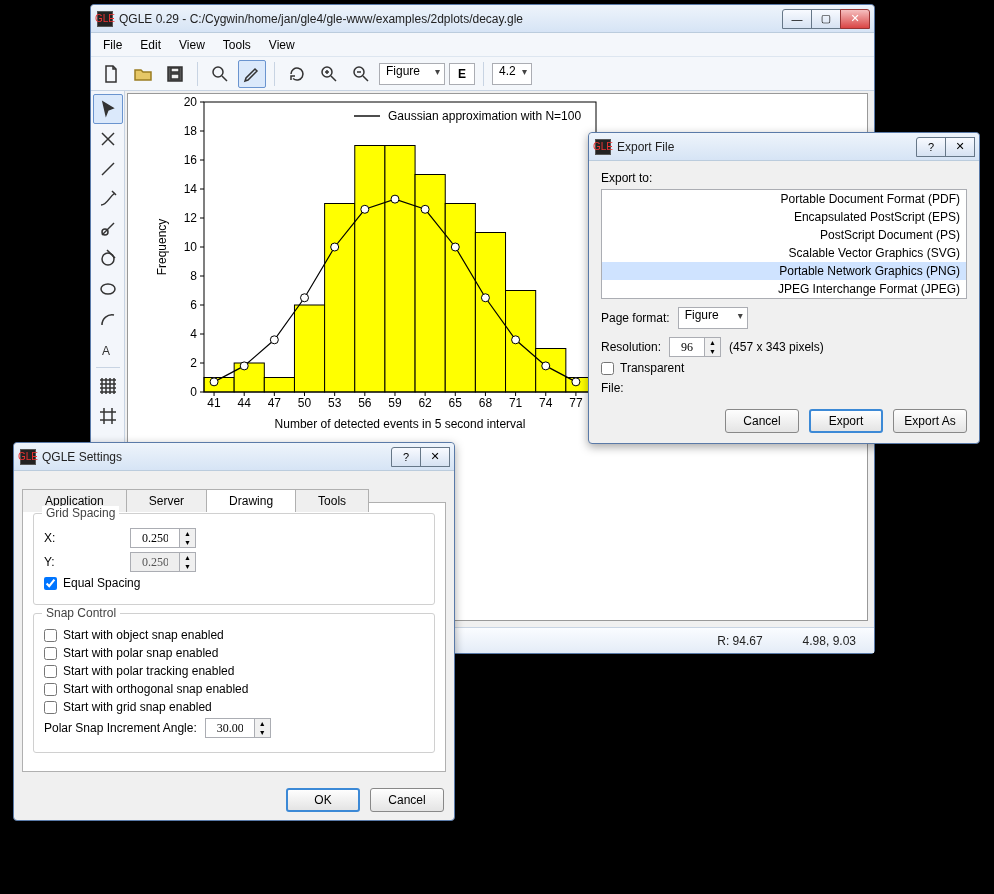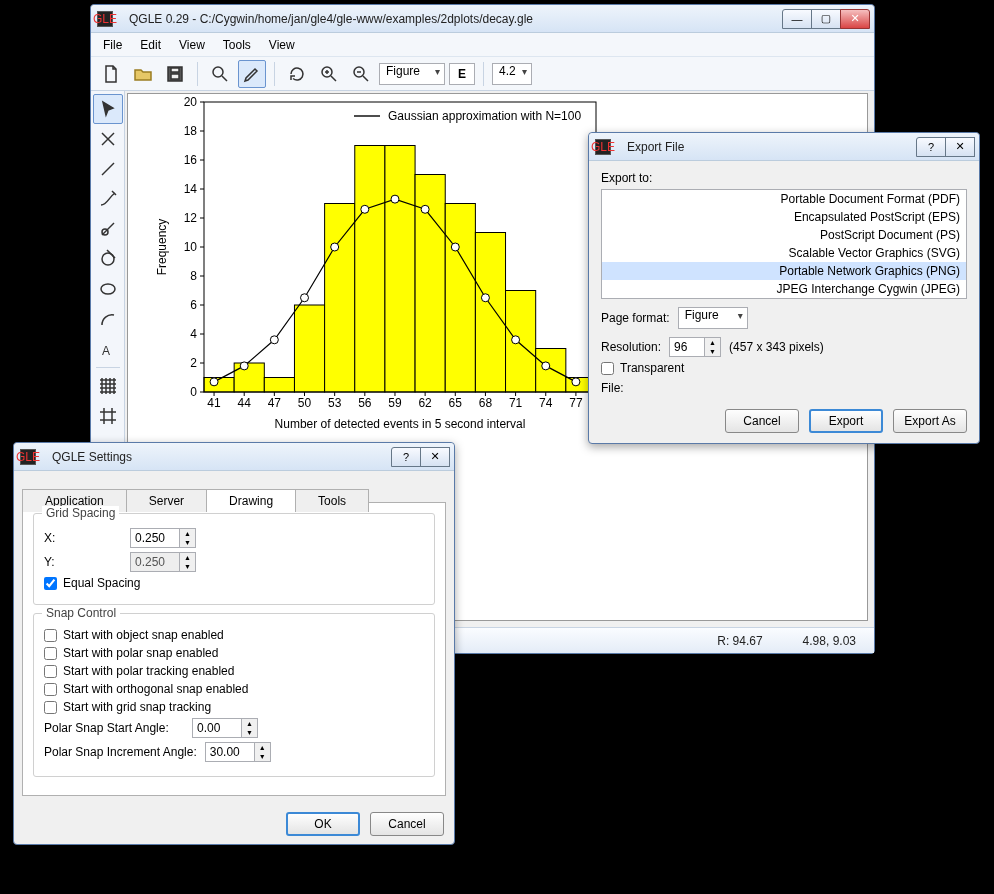--- a/index.html
+++ b/index.html
@@ -1,20 +1,20 @@
 <!DOCTYPE html>
 <html><head>
 <meta charset="utf-8">
 <style>
 * { box-sizing: border-box; margin: 0; padding: 0; font-family: "Segoe UI", Tahoma, sans-serif; font-size: 12px; }
 body { background: #000; width: 994px; height: 894px; position: relative; overflow: hidden; }
 
 .win { position: absolute; background: #f0f0f0; border: 1px solid #5a7aa8; border-radius: 4px; box-shadow: 0 3px 10px rgba(0,0,0,0.35); }
 .titlebar { background: linear-gradient(#eef4fb, #d6e4f5); height: 28px; display: flex; align-items: center; padding: 0 4px 0 6px; border-bottom: 1px solid #bcd; border-radius: 4px 4px 0 0; }
-.titlebar .appicon { width: 16px; height: 16px; background: #222; border: 1px solid #555; margin-right: 16px; display:inline-flex; align-items:center; justify-content:center; font-size:12px; color:#e33;}
+.titlebar .appicon { width: 16px; height: 16px; background: #222; border: 1px solid #555; margin-right: 6px; display:inline-flex; align-items:center; justify-content:center; font-size:10px; color:#e33;}
 .titlebar .title { flex:1; color:#222; }
 .titlebar .winbtns { display:flex; gap:0; }
 .winbtn { width:30px; height:20px; border:1px solid #678; background:linear-gradient(#f8faff,#d6e2f2); margin-left:-1px; display:flex; align-items:center; justify-content:center; cursor:pointer; font-size:11px;}
 .winbtn.close { background:linear-gradient(#f5bfbf,#d94545); color:#fff; border-color:#933; border-radius:0 3px 0 0;}
 .winbtn:first-child{ border-radius:3px 0 0 0;}
 
 .menubar { background:#f4f7fb; height:24px; display:flex; align-items:center; padding:0 4px; gap:2px; border-bottom:1px solid #dde6f0;}
 .menubar .mi{ padding:3px 8px; cursor:pointer;}
 
 .toolbar { background:#f4f7fb; height:34px; display:flex; align-items:center; padding:0 6px; gap:4px; border-bottom:1px solid #c8d4e3;}
@@ -39,21 +39,21 @@
 
 .tabs{ display:flex; padding:8px 8px 0 8px; gap:0;}
 .tab{ padding:4px 22px; border:1px solid #b0b0b0; background:#efefef; margin-right:-1px; cursor:pointer; border-bottom:none; position:relative; top:10px;}
 .tab.active{ background:#fff; z-index:2;}
 .panel{ margin:0 8px 8px 8px; border:1px solid #b0b0b0; background:#fff; padding:10px 10px;}
 .group{ border:1px solid #d0d0d0; border-radius:3px; padding:10px; margin-bottom:8px; position:relative;}
 .group .legend{ position:absolute; top:-8px; left:8px; background:#fff; padding:0 4px; color:#444;}
 .frow{ display:flex; align-items:center; margin:4px 0; gap:8px;}
 .frow label{ min-width:18px;}
 .spin{ display:flex; border:1px solid #abadb3; height:20px;}
-.spin input{ border:none; width:48px; padding:0 4px;}
+.spin input{ border:none; width:48px; padding:0 11px;font-family:Liberation Serif, serif;}
 .spin .updn{ width:16px; display:flex; flex-direction:column; border-left:1px solid #abadb3;}
 .spin .updn span{ flex:1; font-size:7px; text-align:center; background:#f0f0f0; cursor:pointer; line-height:9px;}
 .chk{ display:flex; align-items:center; gap:6px; margin:4px 0;}
 .chk input{ width:13px; height:13px;}
 .btnrow{ display:flex; justify-content:flex-end; gap:10px; padding:8px 10px;}
 button.btn{ min-width:74px; height:24px; border:1px solid #888; background:linear-gradient(#fefefe,#e4e4e4); border-radius:3px; cursor:pointer;}
 button.btn.primary{ border:2px solid #3c89d6;}
 
 
 .exp-body{ padding:10px 12px 8px 12px;}
@@ -370,31 +370,21 @@
       <div class="chk">
           <input type="checkbox" style="">
           <span>Start with polar tracking enabled</span>
         </div>
       <div class="chk">
           <input type="checkbox" style="">
           <span>Start with orthogonal snap enabled</span>
         </div>
       <div class="chk">
           <input type="checkbox" style="">
-          <span>Start with grid snap tracking</span>
-        </div>
-      <div class="frow">
-          <label style="min-width:140px;">Polar Snap Start Angle:</label>
-        <div class="spin">
-            <input value="0.00" style="">
-            <div class="updn">
-              <span>▲</span>
-              <span>▼</span>
-            </div>
-          </div>
+          <span>Start with grid snap enabled</span>
         </div>
       <div class="frow">
           <label style="min-width:140px;">Polar Snap Increment Angle:</label>
         <div class="spin">
             <input value="30.00" style="">
             <div class="updn">
               <span>▲</span>
               <span>▼</span>
             </div>
           </div>
@@ -417,21 +407,21 @@
     </div>
   </div>
   <div class="exp-body">
     <span class="exp-label">Export to:</span>
     <div class="listbox" id="formats-list">
         <div class="opt">Portable Document Format (PDF)</div>
         <div class="opt">Encapsulated PostScript (EPS)</div>
         <div class="opt">PostScript Document (PS)</div>
         <div class="opt">Scalable Vector Graphics (SVG)</div>
         <div class="opt sel">Portable Network Graphics (PNG)</div>
-        <div class="opt">JPEG Interchange Cygwin (JPEG)</div>
+        <div class="opt">JPEG Interchange Format (JPEG)</div>
       </div>
     <div class="exp-row">
       <span>Page format:</span>
       <div class="tb-select" style="width:70px;">Figure</div>
     </div>
     <div class="exp-row">
       <span>Resolution:</span>
       <div class="spin">
           <input style="width: 34px;" value="96">
           <div class="updn">

